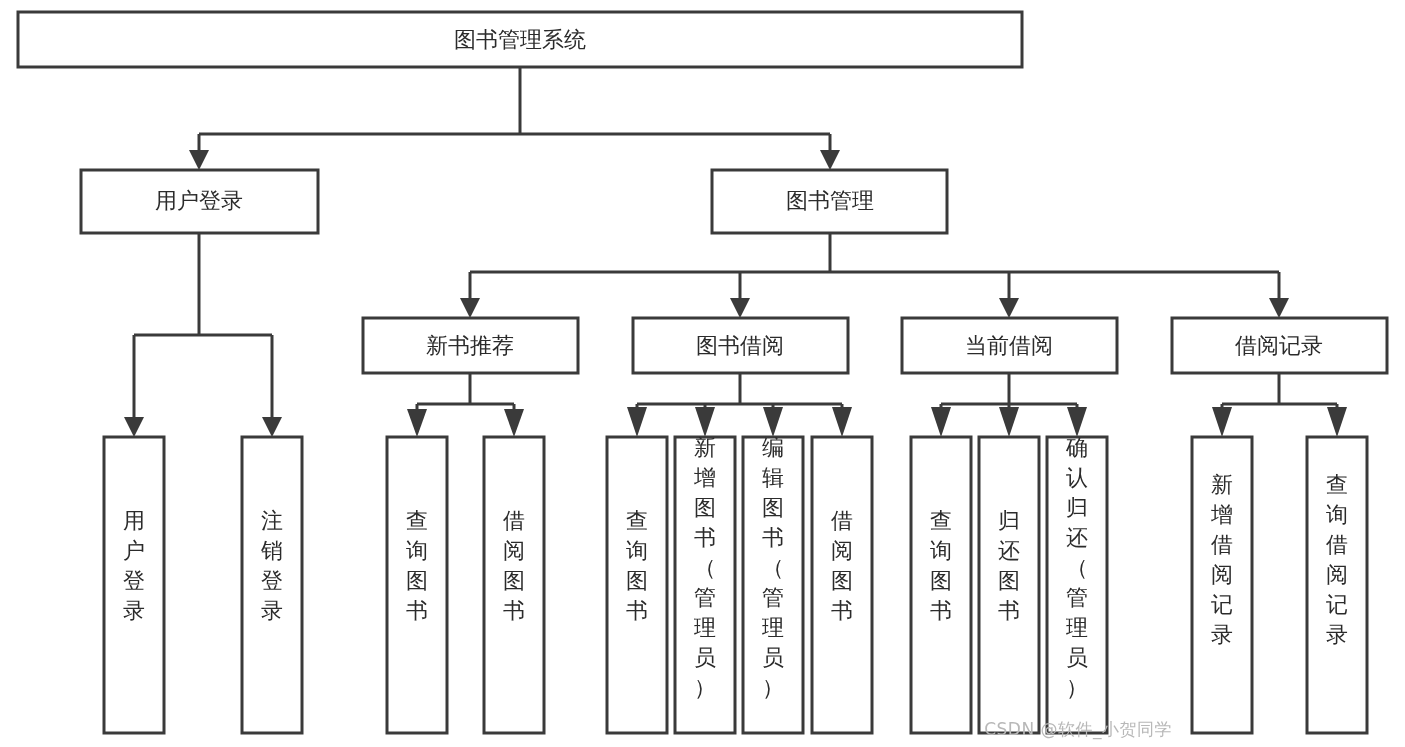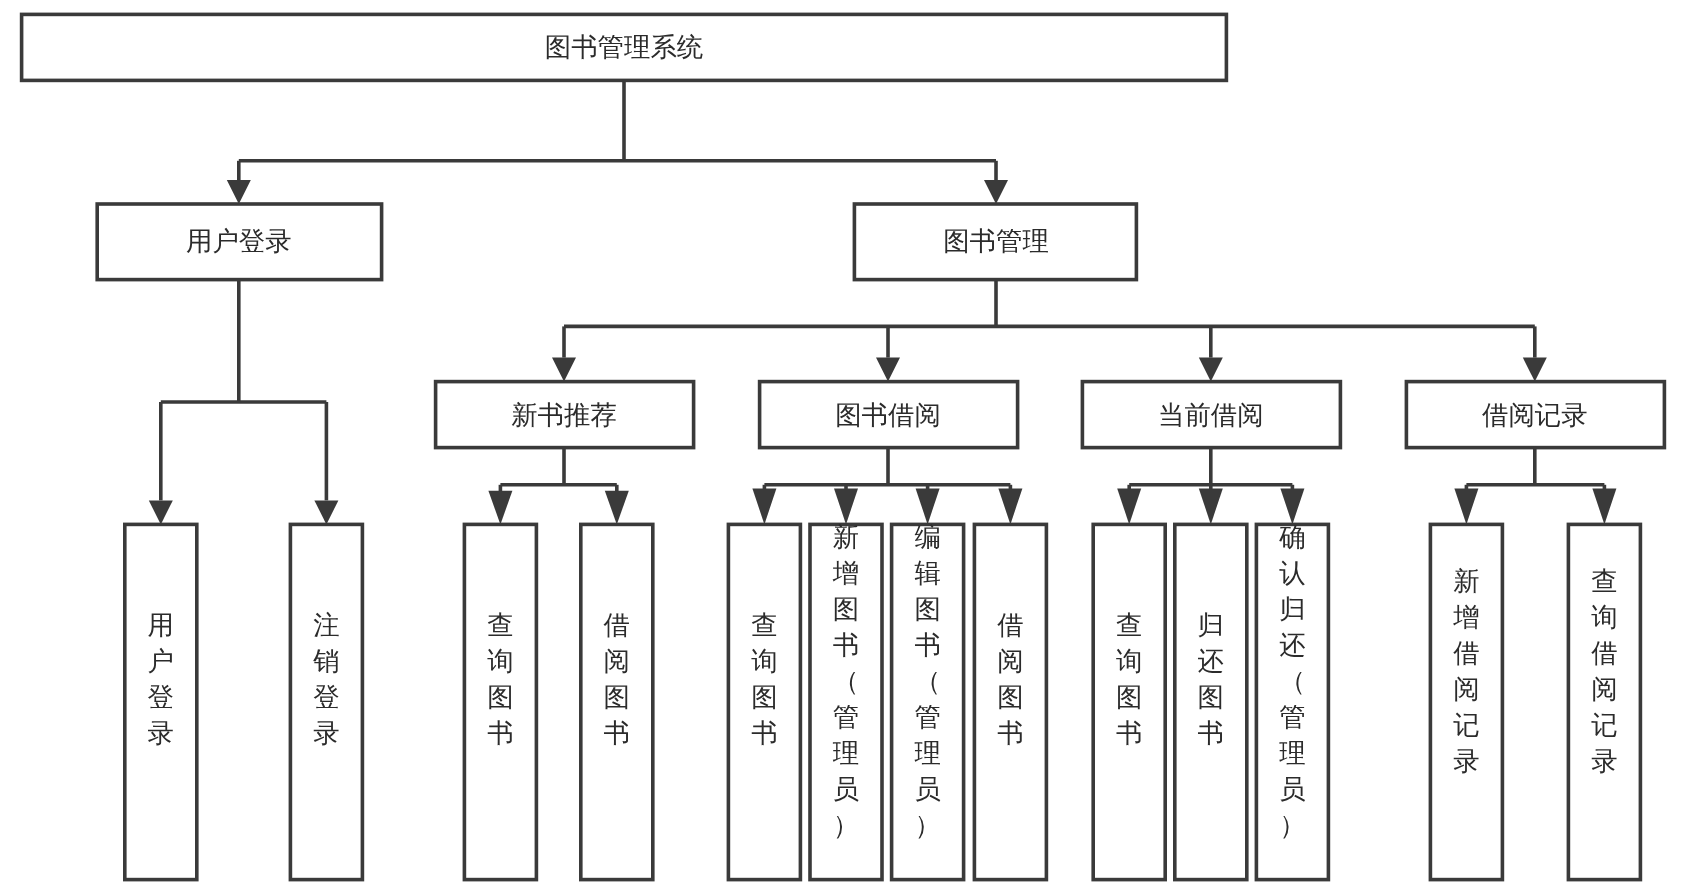--- a/index.html
+++ b/index.html
@@ -231,13 +231,14 @@
       <rect class="node-box" x="1192" y="437" width="60" height="296"></rect>
       <text class="node-label-vertical" x="1222" y="492"><tspan x="1222" y="492">新</tspan><tspan x="1222" y="522">增</tspan><tspan x="1222" y="552">借</tspan><tspan x="1222" y="582">阅</tspan><tspan x="1222" y="612">记</tspan><tspan x="1222" y="642">录</tspan></text>
     </g>
     <g>
       <rect class="node-box" x="1307" y="437" width="60" height="296"></rect>
       <text class="node-label-vertical" x="1337" y="492"><tspan x="1337" y="492">查</tspan><tspan x="1337" y="522">询</tspan><tspan x="1337" y="552">借</tspan><tspan x="1337" y="582">阅</tspan><tspan x="1337" y="612">记</tspan><tspan x="1337" y="642">录</tspan></text>
     </g>
 
   </svg>
 
+  <div class="watermark">CSDN @软件_小贺同学</div>
 </div>
 
 </body></html>

